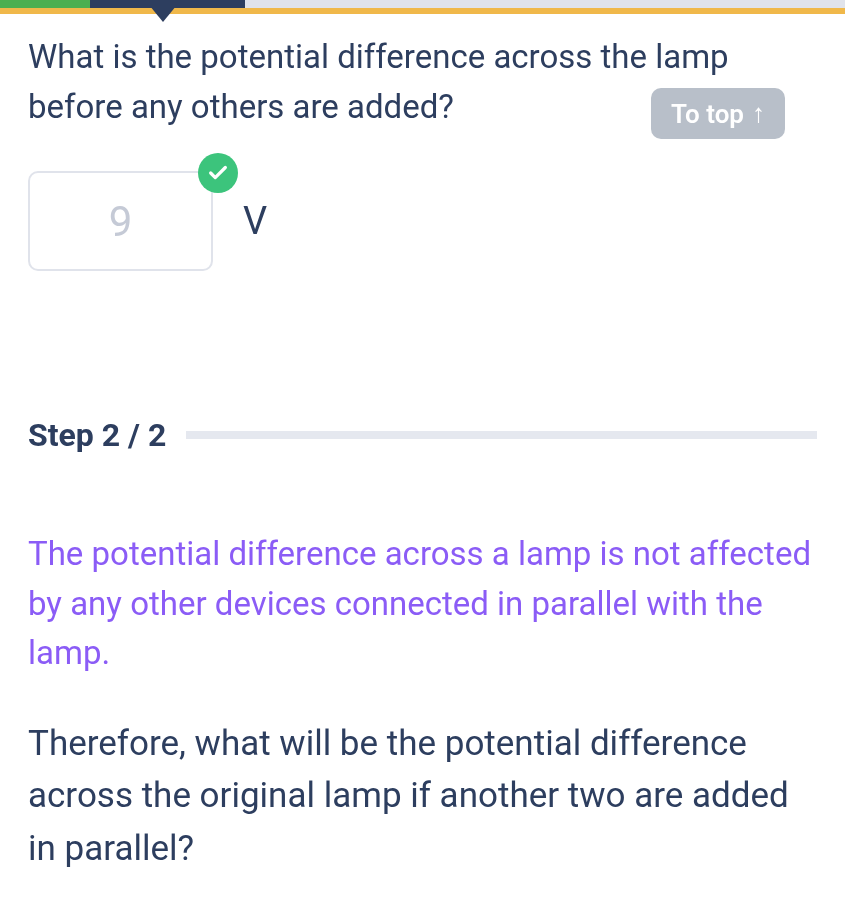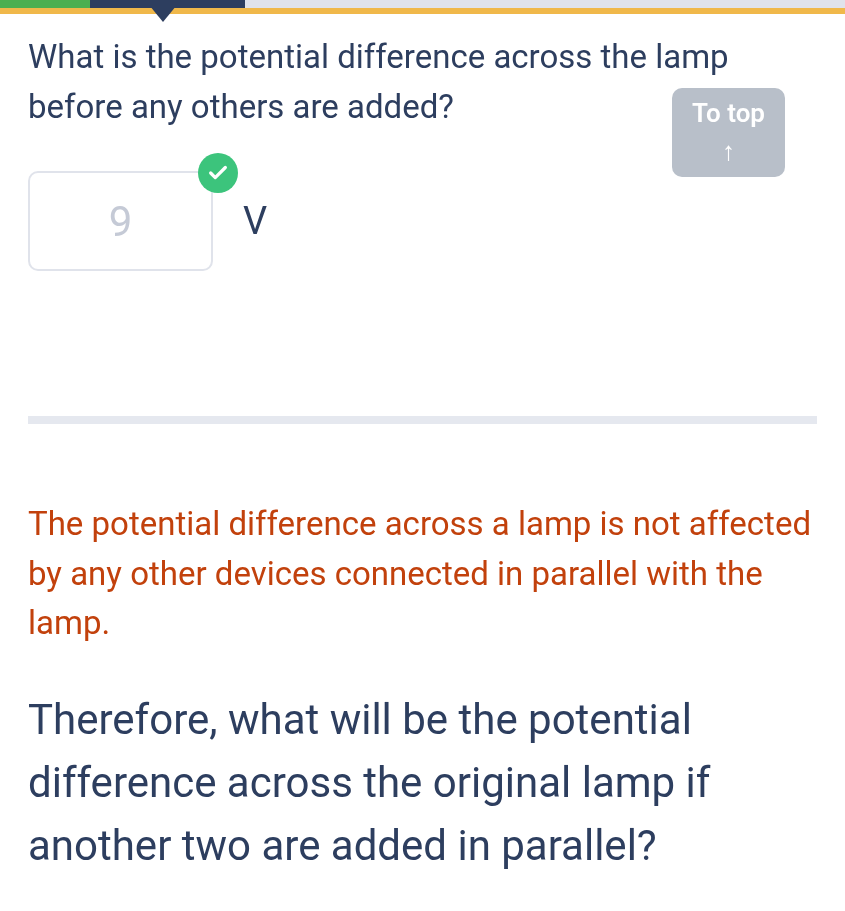--- a/index.html
+++ b/index.html
@@ -65,21 +65,20 @@
       background: #b8bfc9;
       color: #ffffff;
       padding: 10px 20px;
       border-radius: 10px;
       font-size: 26px;
       font-weight: 600;
       display: flex;
       align-items: center;
       gap: 8px;
       z-index: 5;
-      flex-direction: column;
     }
     .to-top-badge .arrow {
       font-size: 26px;
     }
     .answer-row {
       display: flex;
       align-items: center;
       margin-top: 40px;
       gap: 20px;
       position: relative;
@@ -132,26 +131,26 @@
       color: #2d3e5f;
       white-space: nowrap;
     }
     .divider-line {
       flex: 1;
       height: 8px;
       background: #e5e8ef;
     }
     .explanation-text {
       font-size: 33px;
-      color: #c2410c;
+      color: #8b5cf6;
       line-height: 1.5;
       margin-top: 75px;
     }
     .explanation-text-2 {
-      font-size: 42px;
+      font-size: 35px;
       color: #2d3e5f;
       line-height: 1.5;
       margin-top: 40px;
     }
   </style>
 </head>
 <body>
 
 <div class="progress-bar">
   <div class="progress-segment-1"></div>
@@ -173,18 +172,19 @@
     <div class="check-badge">
       <svg viewBox="0 0 24 24" fill="none" stroke="#ffffff" stroke-width="3.5" stroke-linecap="round" stroke-linejoin="round">
         <polyline points="20 6 9 17 4 12"></polyline>
       </svg>
     </div>
     <input class="answer-input" type="text" readonly="" placeholder="9" style="">
     <span class="unit-label">V</span>
   </div>
 
   <div class="step-divider">
+    <div class="step-label">Step 2 / 2</div>
     <div class="divider-line"></div>
   </div>
 
   <div class="explanation-text">The potential difference across a lamp is not affected by any other devices connected in parallel with the lamp.</div>
   <div class="explanation-text-2">Therefore, what will be the potential difference across the original lamp if another two are added in parallel?</div>
 </div>
 
 </body></html>

